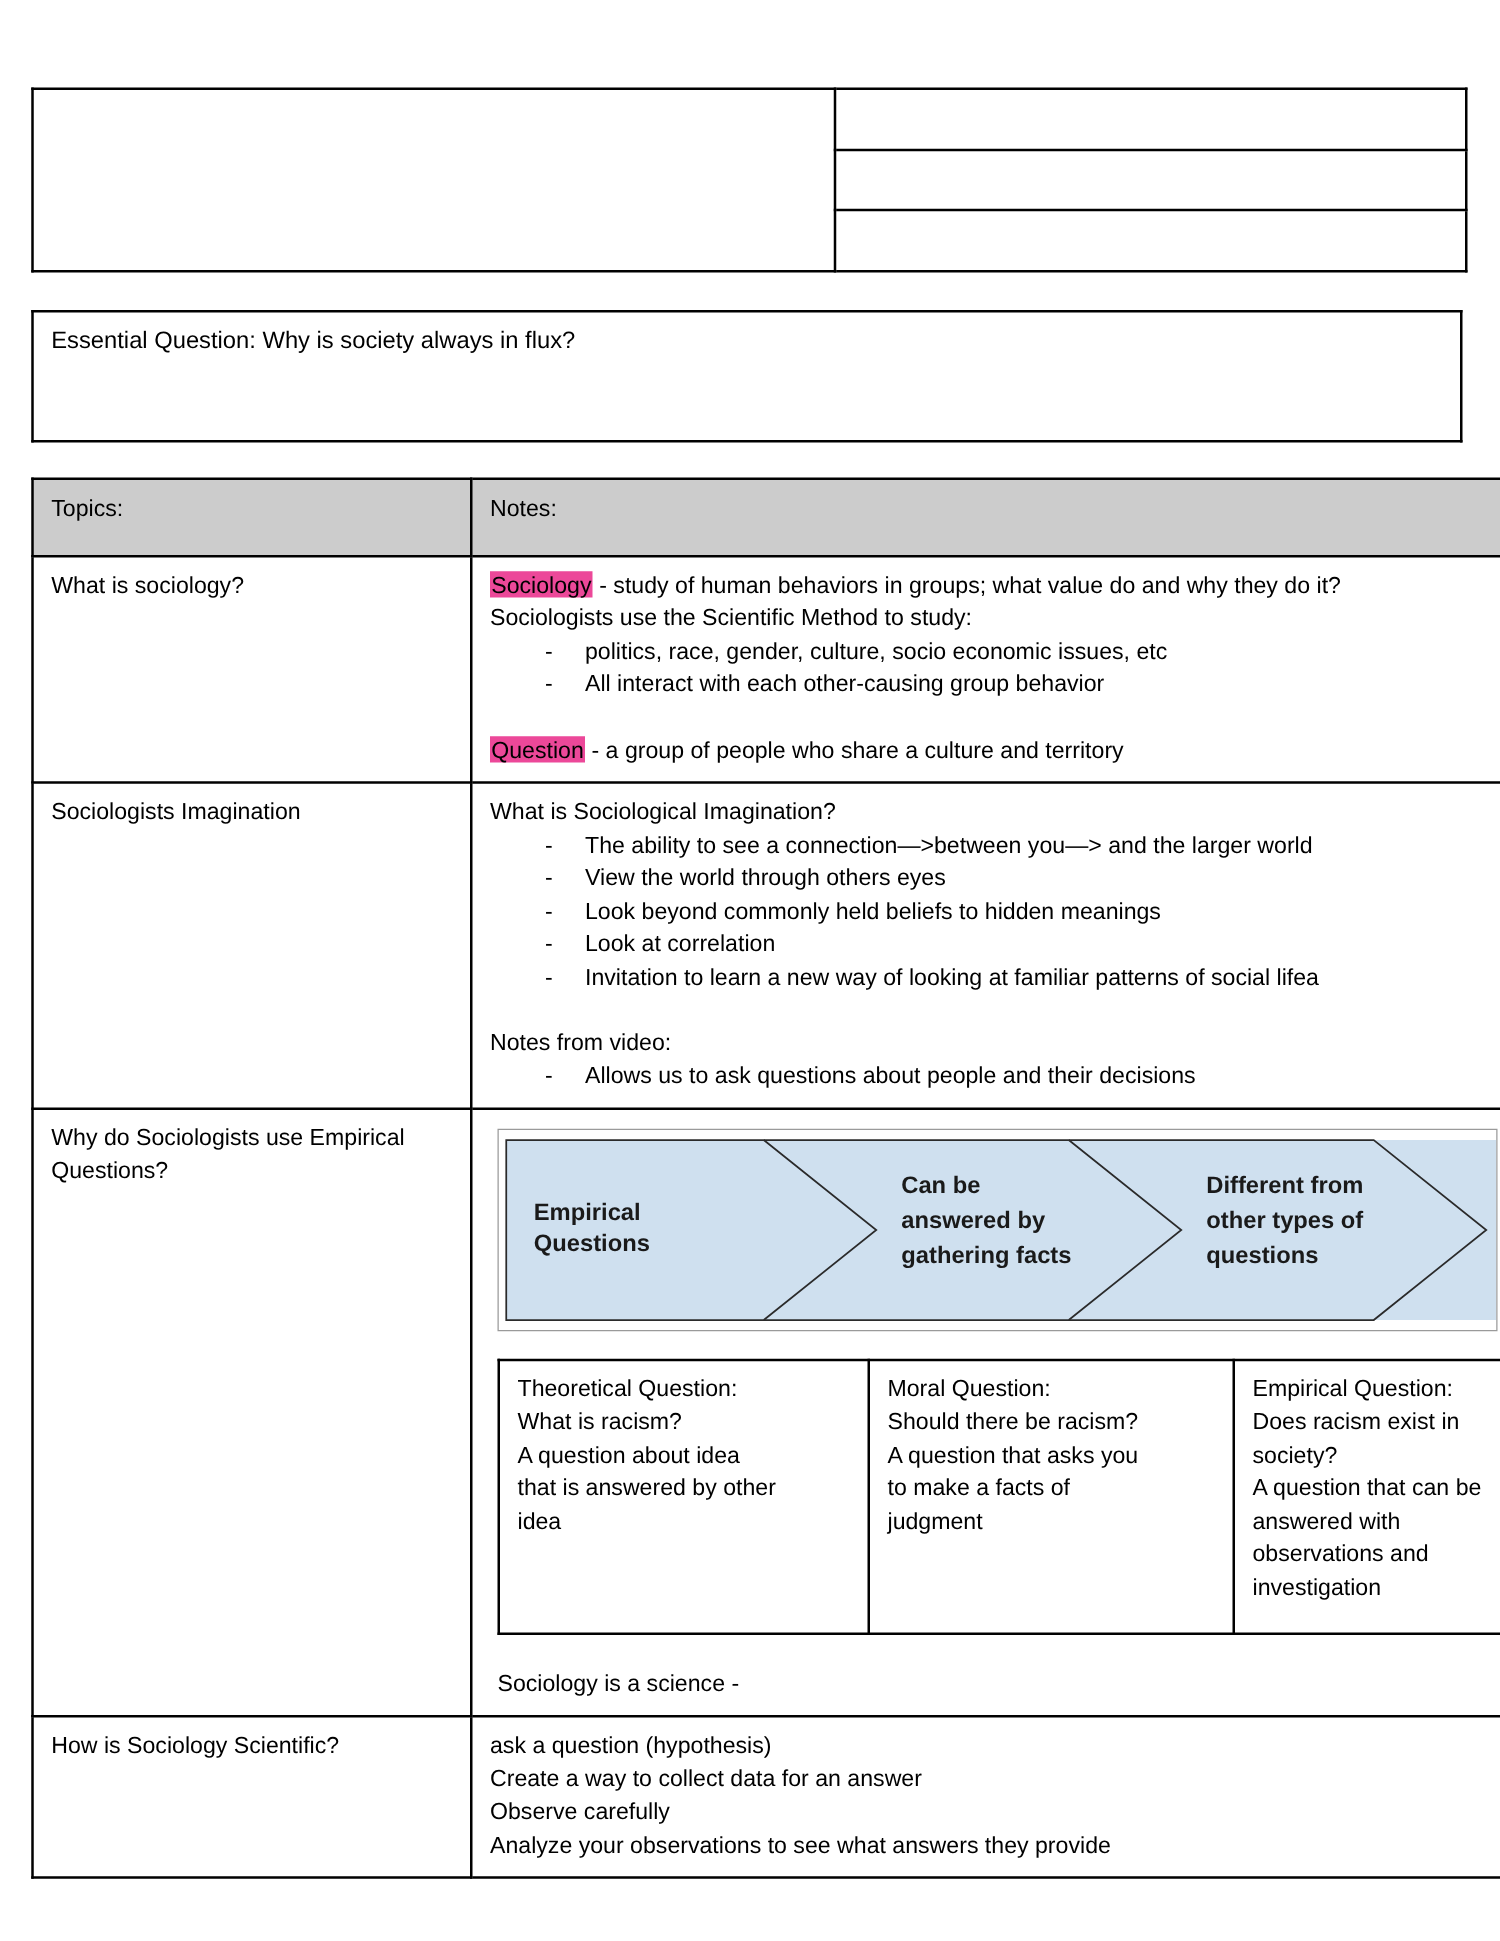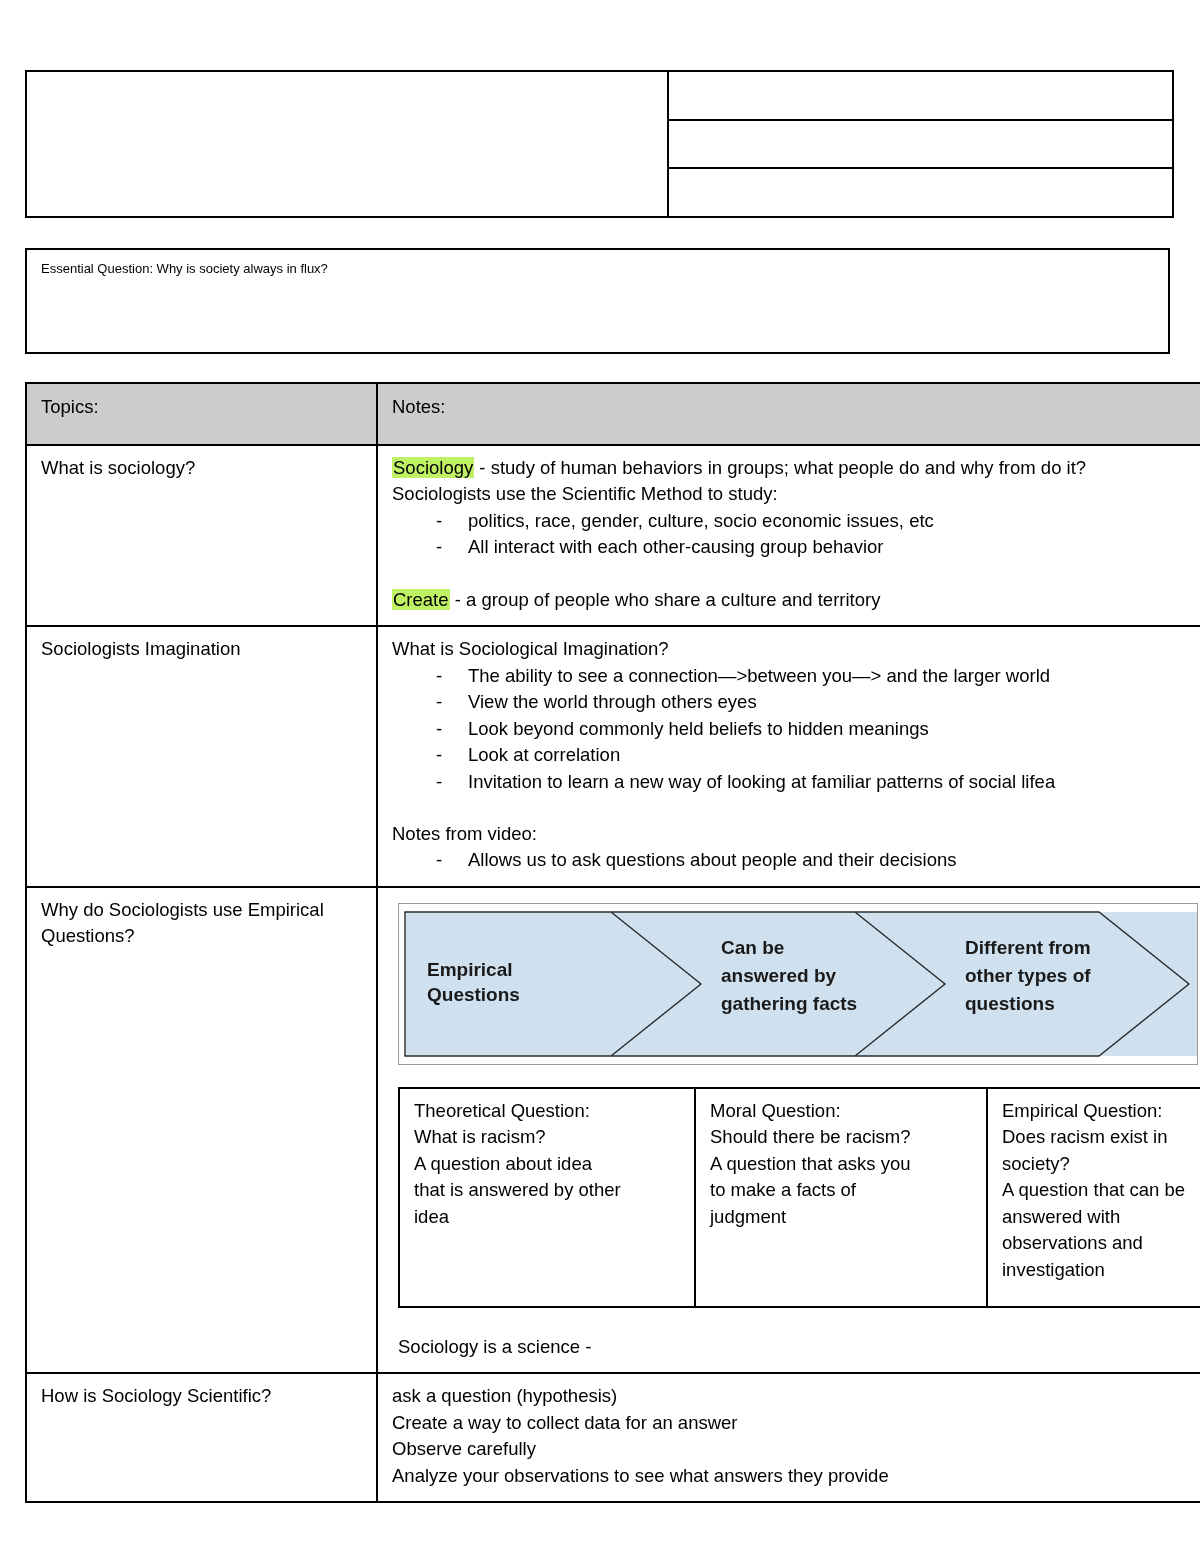--- a/index.html
+++ b/index.html
@@ -45,21 +45,21 @@
 
   
   #eq-table {
     left: 25px;
     top: 248px;
     width: 1145px;
   }
   #eq-table td {
     height: 92px;
     padding: 10px 14px 0 14px;
-    font-size: 13px;
+    font-size: 19px;
     line-height: 1.35;
   }
 
   
   #main-table {
     left: 25px;
     top: 382px;
     width: 1145px;
   }
   #main-table td.col-topic { width: 323px; margin-top: 12px; }
@@ -89,21 +89,21 @@
     padding: 0 0 0 32px;
   }
   ul.dash li::before {
     content: "-";
     position: absolute;
     left: 0;
     top: 0;
   }
   .gap { height: 26px; }
   .hl {
-    background: #bef264;
+    background: #ec4899;
     padding: 0 1px;
   }
 
   
   .chevron-wrap {
     position: relative;
     margin: 6px 0 0 6px;
     width: 800px;
     height: 162px;
     border: 1px solid #9a9a9a;
@@ -174,28 +174,28 @@
 
     <tbody>
         <tr class="head">
       <td class="col-topic">Topics:</td>
       <td class="col-notes">Notes:</td>
     </tr>
 
     <tr>
       <td class="col-topic">What is sociology?</td>
       <td class="col-notes">
-        <p class="txt"><span class="hl">Sociology</span><span> - study of human behaviors in groups; what people do and why from do it?</span></p>
+        <p class="txt"><span class="hl">Sociology</span><span> - study of human behaviors in groups; what value do and why they do it?</span></p>
         <p class="txt">Sociologists use the Scientific Method to study:</p>
         <ul class="dash">
           <li>politics, race, gender, culture, socio economic issues, etc</li>
           <li>All interact with each other-causing group behavior</li>
         </ul>
         <div class="gap"></div>
-        <p class="txt"><span class="hl">Create</span><span> - a group of people who share a culture and territory</span></p>
+        <p class="txt"><span class="hl">Question</span><span> - a group of people who share a culture and territory</span></p>
       </td>
     </tr>
 
     <tr>
       <td class="col-topic">Sociologists Imagination</td>
       <td class="col-notes">
         <p class="txt">What is Sociological Imagination?</p>
         <ul class="dash">
           <li>The ability to see a connection—&gt;between you—&gt; and the larger world</li>
           <li>View the world through others eyes</li>

